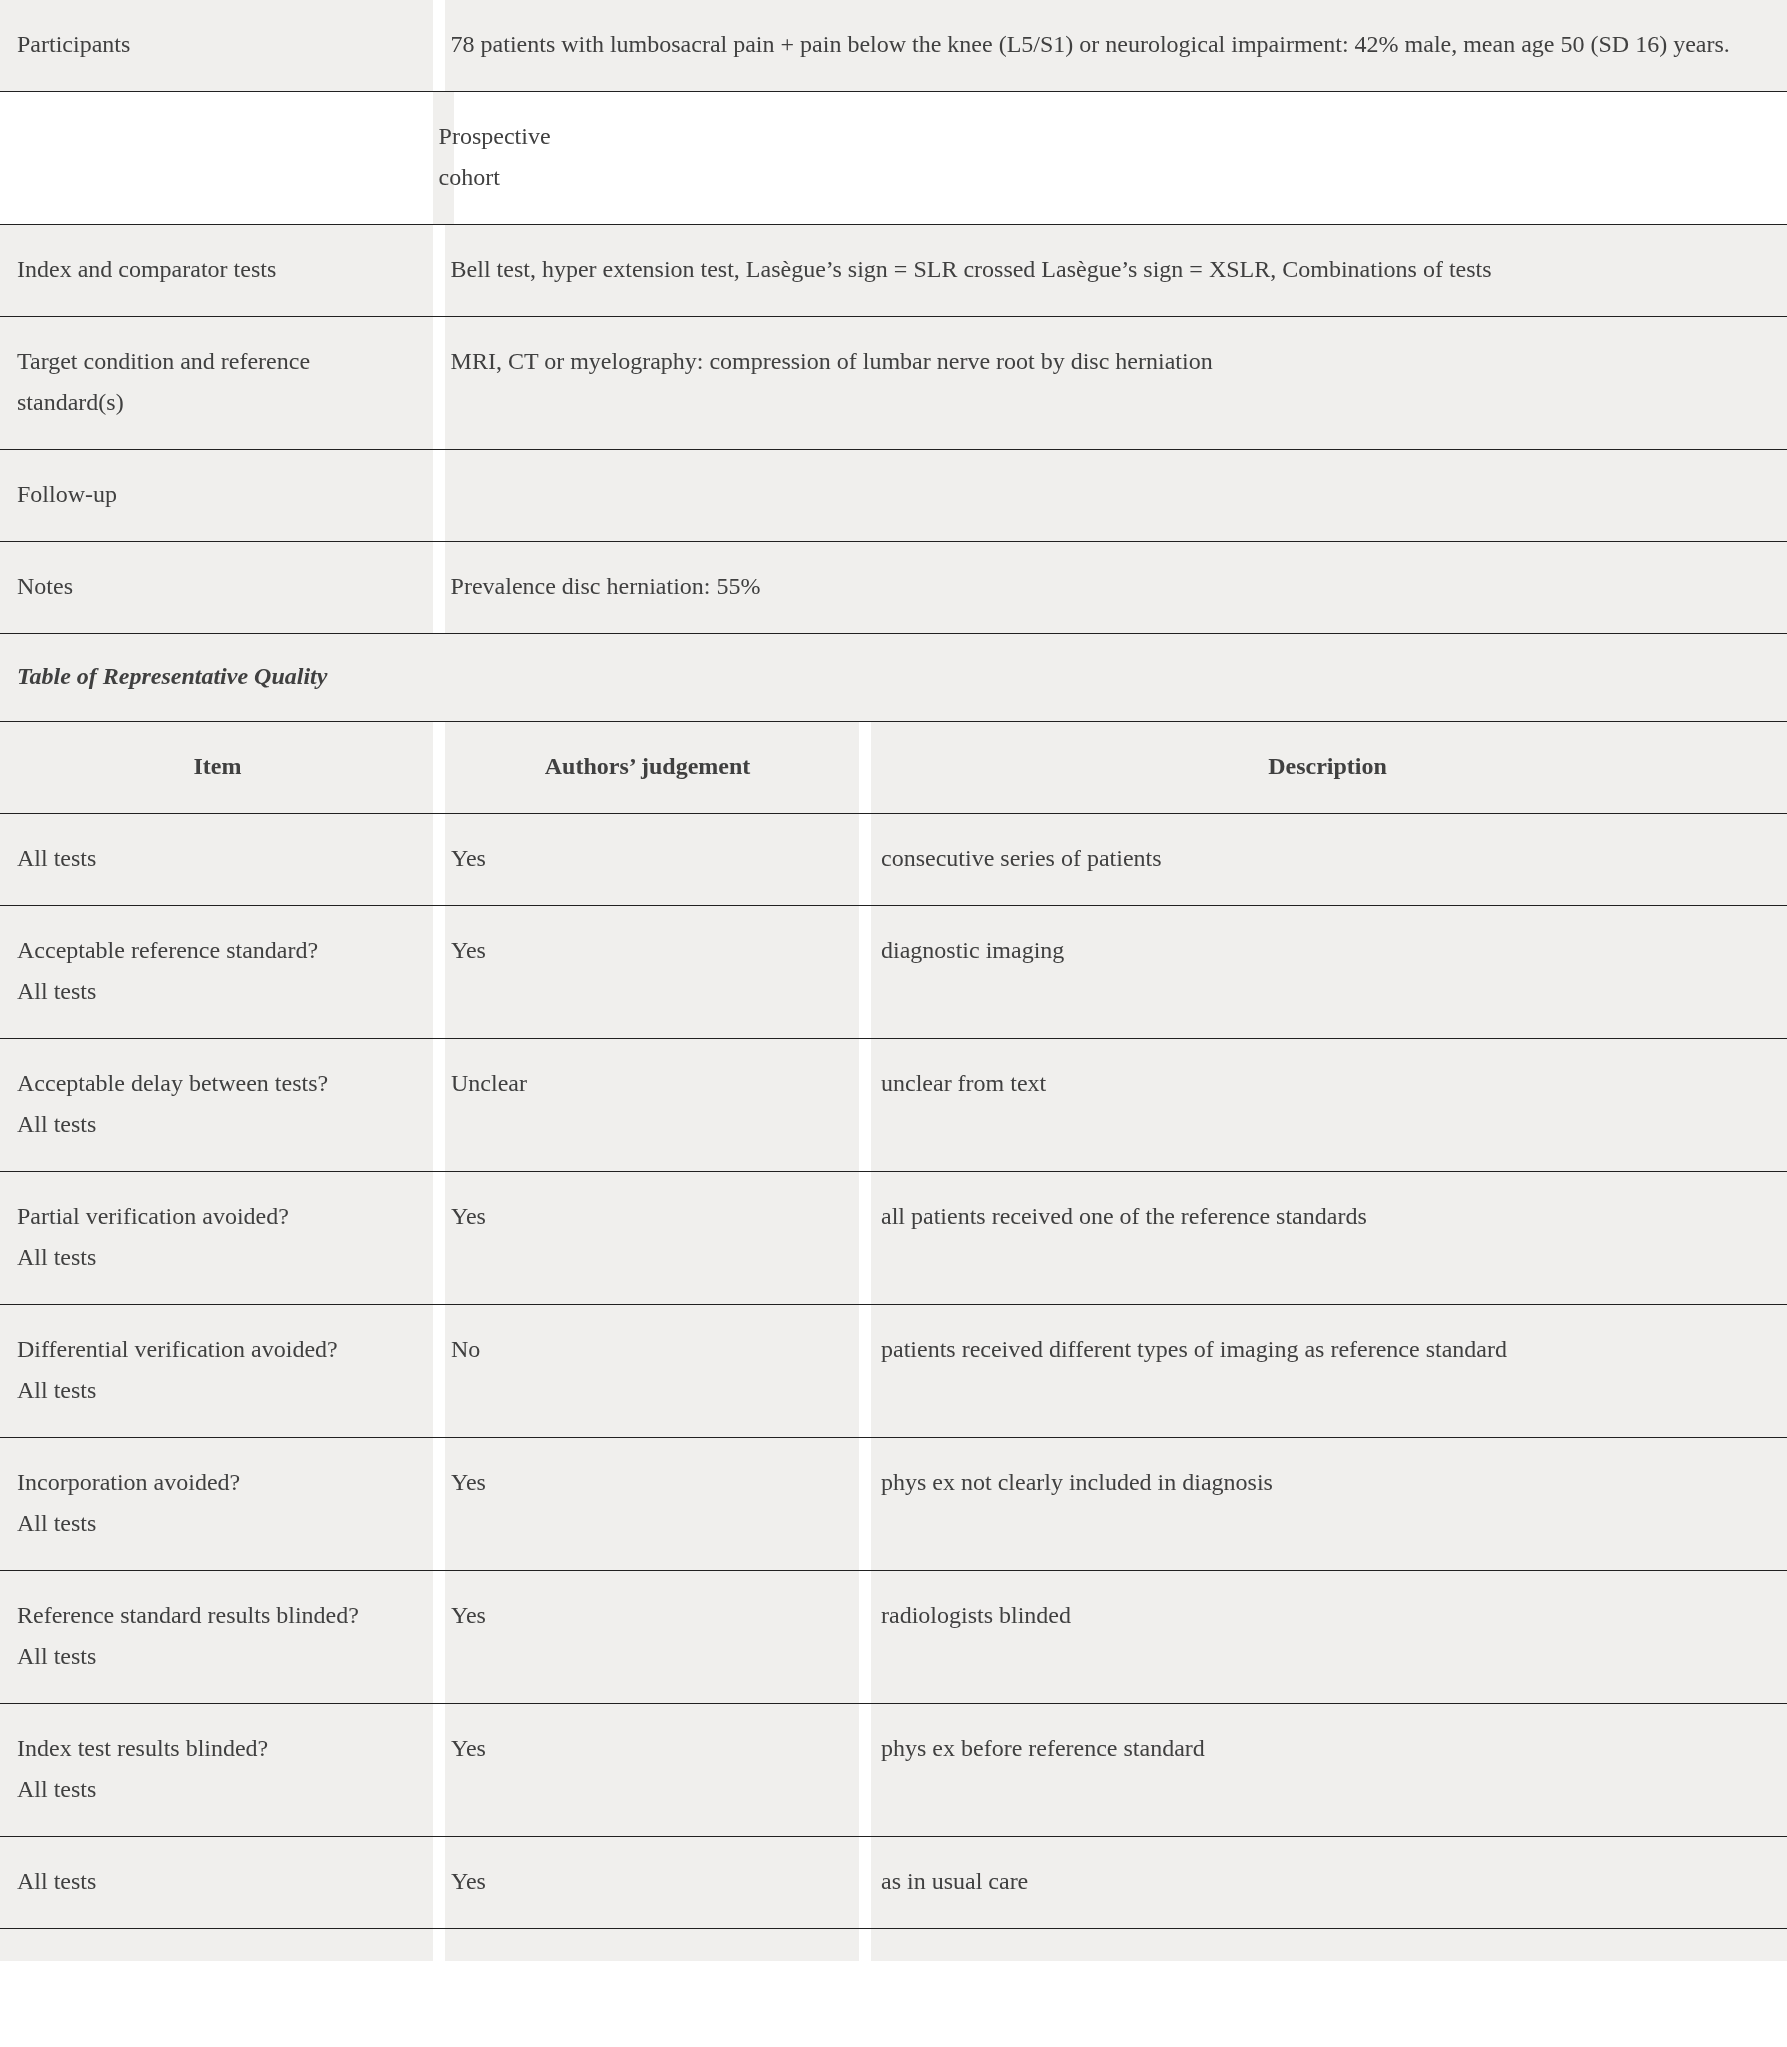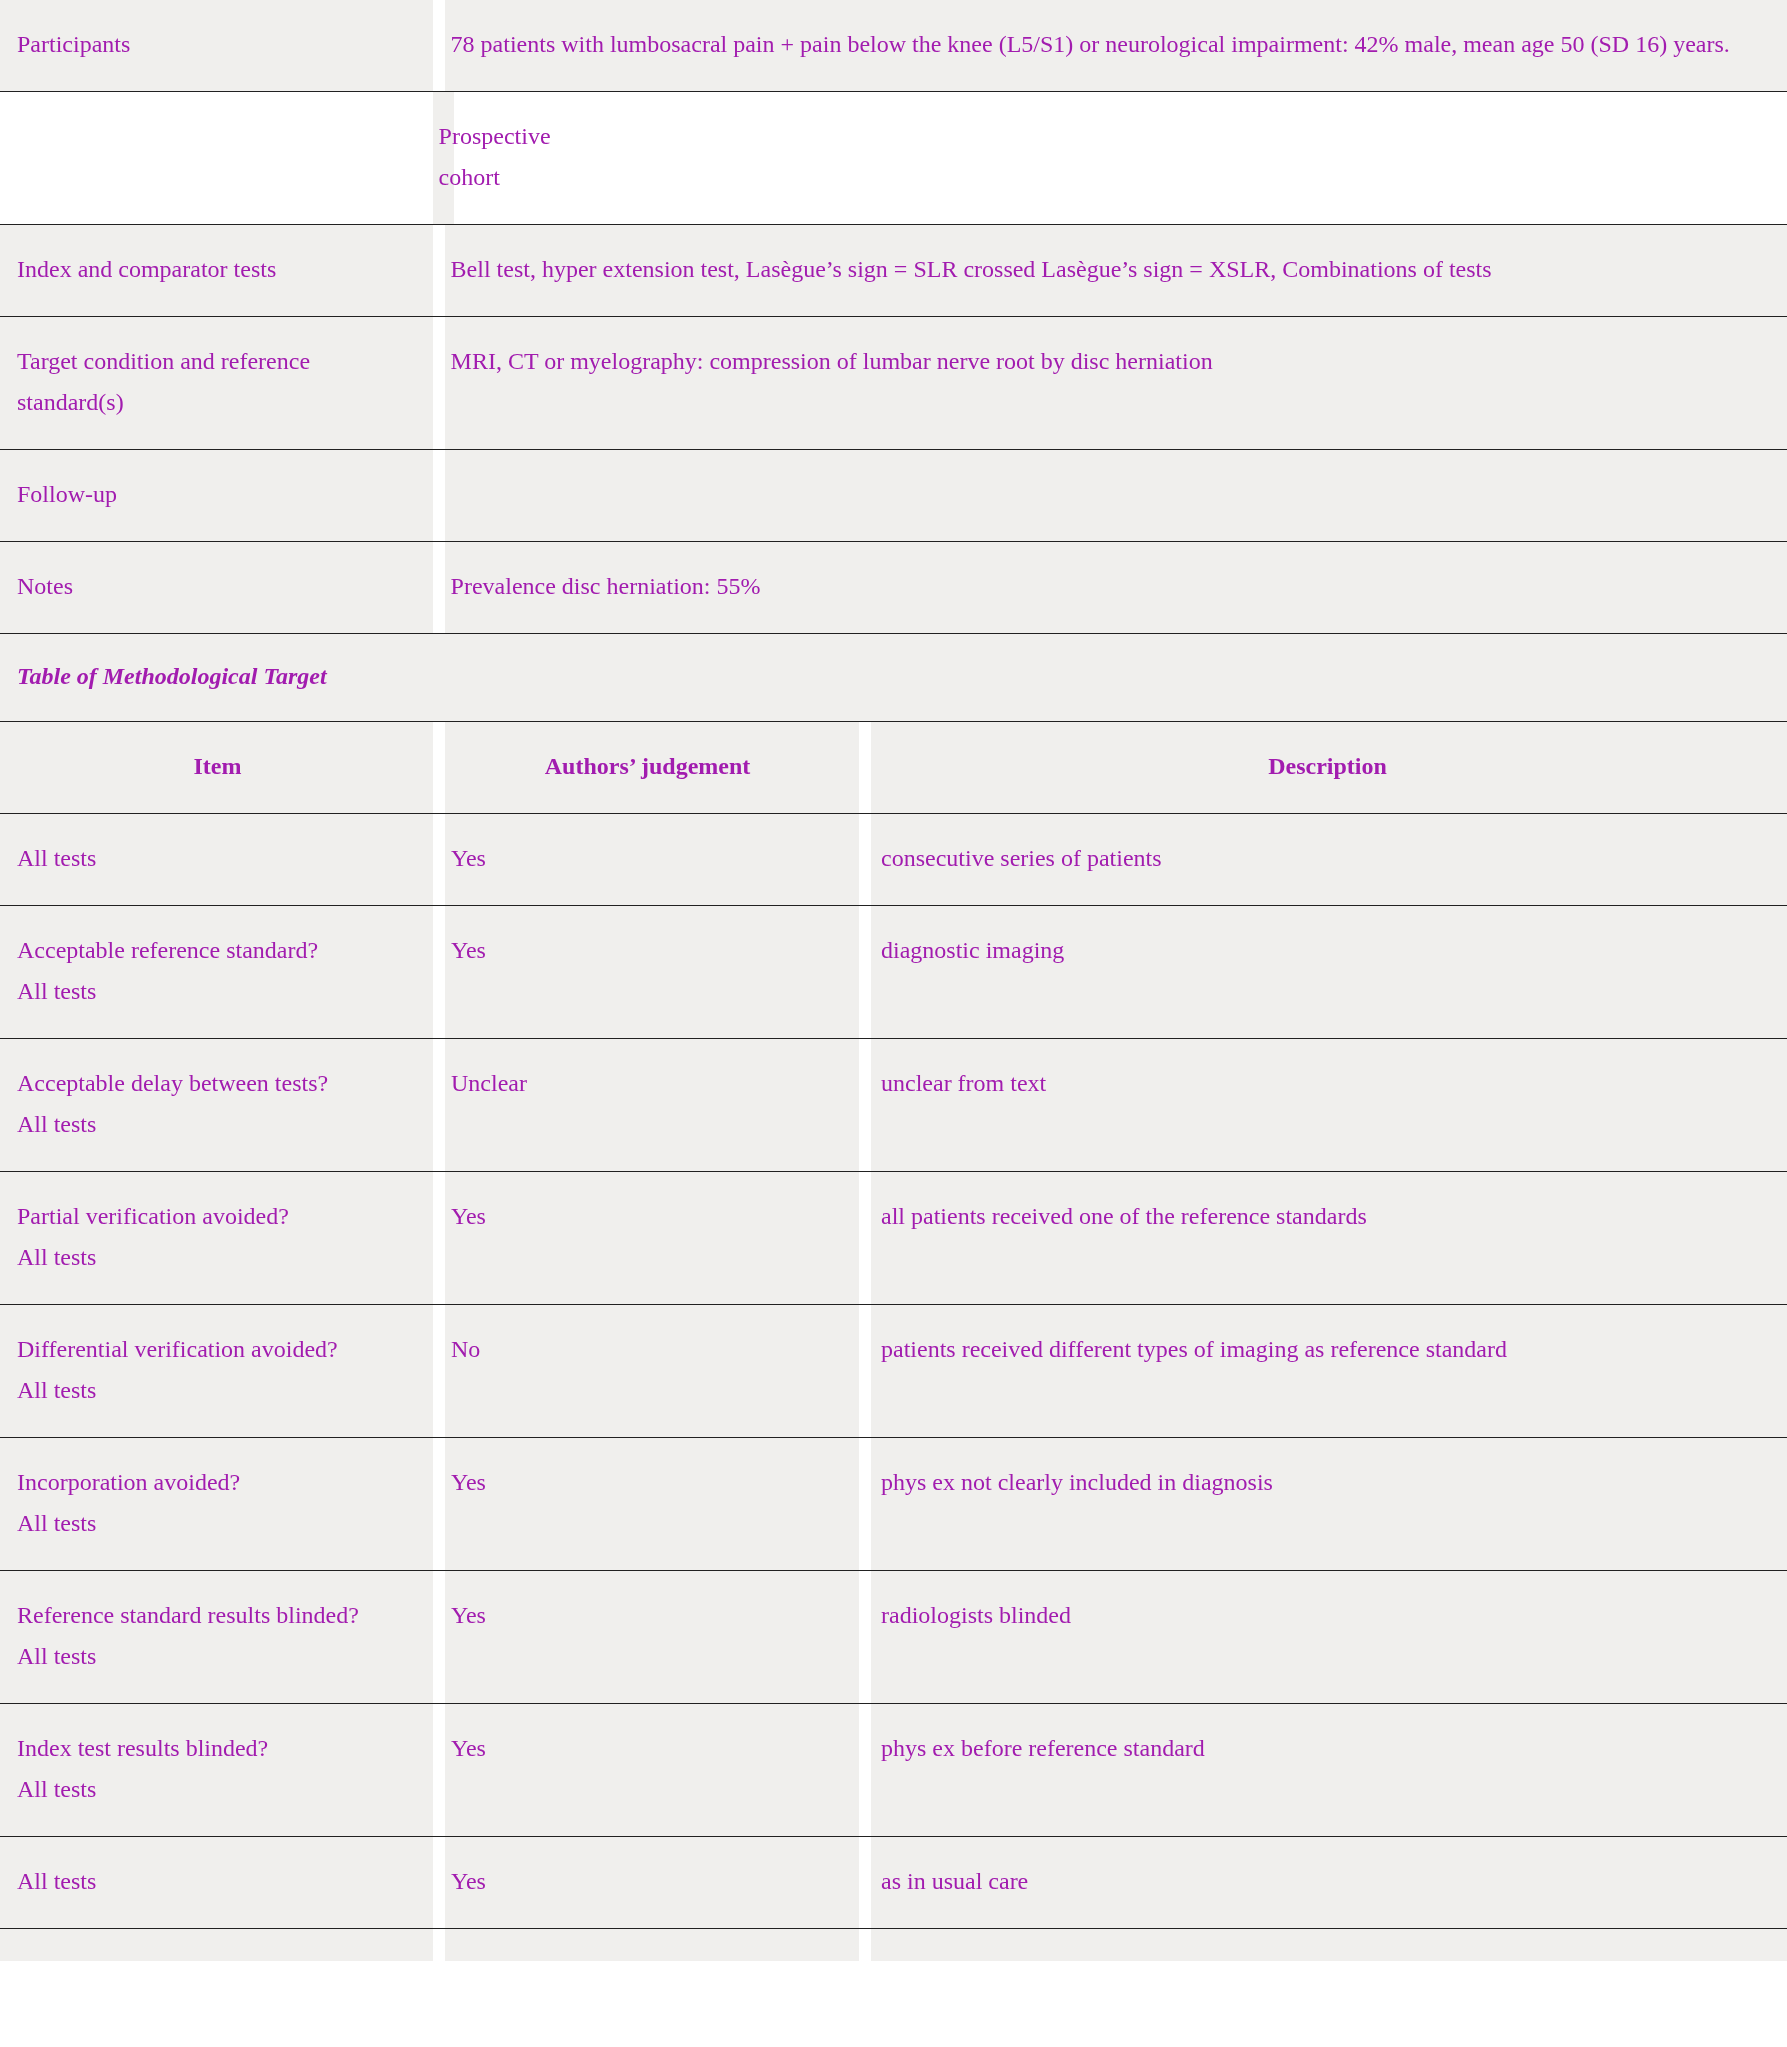--- a/index.html
+++ b/index.html
@@ -7,21 +7,21 @@
     padding: 0;
     background: #ffffff;
   }
   .page {
     width: 1787px;
     min-height: 2047px;
     background: #ffffff;
     font-family: "Liberation Serif", serif;
     font-size: 24px;
     line-height: 41px;
-    color: #a21caf;
+    color: #404040;
     box-sizing: border-box;
   }
   .kv-row {
     display: grid;
     grid-template-columns: 433px 12px 1fr;
     border-bottom: 1.9px solid #212121;
   }
   .q-row {
     display: grid;
     grid-template-columns: 433px 12px 414px 12px 1fr;
@@ -84,21 +84,21 @@
     </div>
 
     <div class="kv-row">
       <div class="cell label-cell">Notes</div>
       <div class="gutter"></div>
       <div class="cell value-cell">Prevalence disc herniation: 55%</div>
     </div>
 
   </div>
 
-  <div class="section-heading">Table of Methodological Target</div>
+  <div class="section-heading">Table of Representative Quality</div>
 
   <div>
 
     <div class="q-row">
       <div class="cell label-cell bold">Item</div>
       <div class="gutter"></div>
       <div class="cell judge-cell bold">Authors’ judgement</div>
       <div class="gutter"></div>
       <div class="cell desc-cell bold">Description</div>
     </div>

